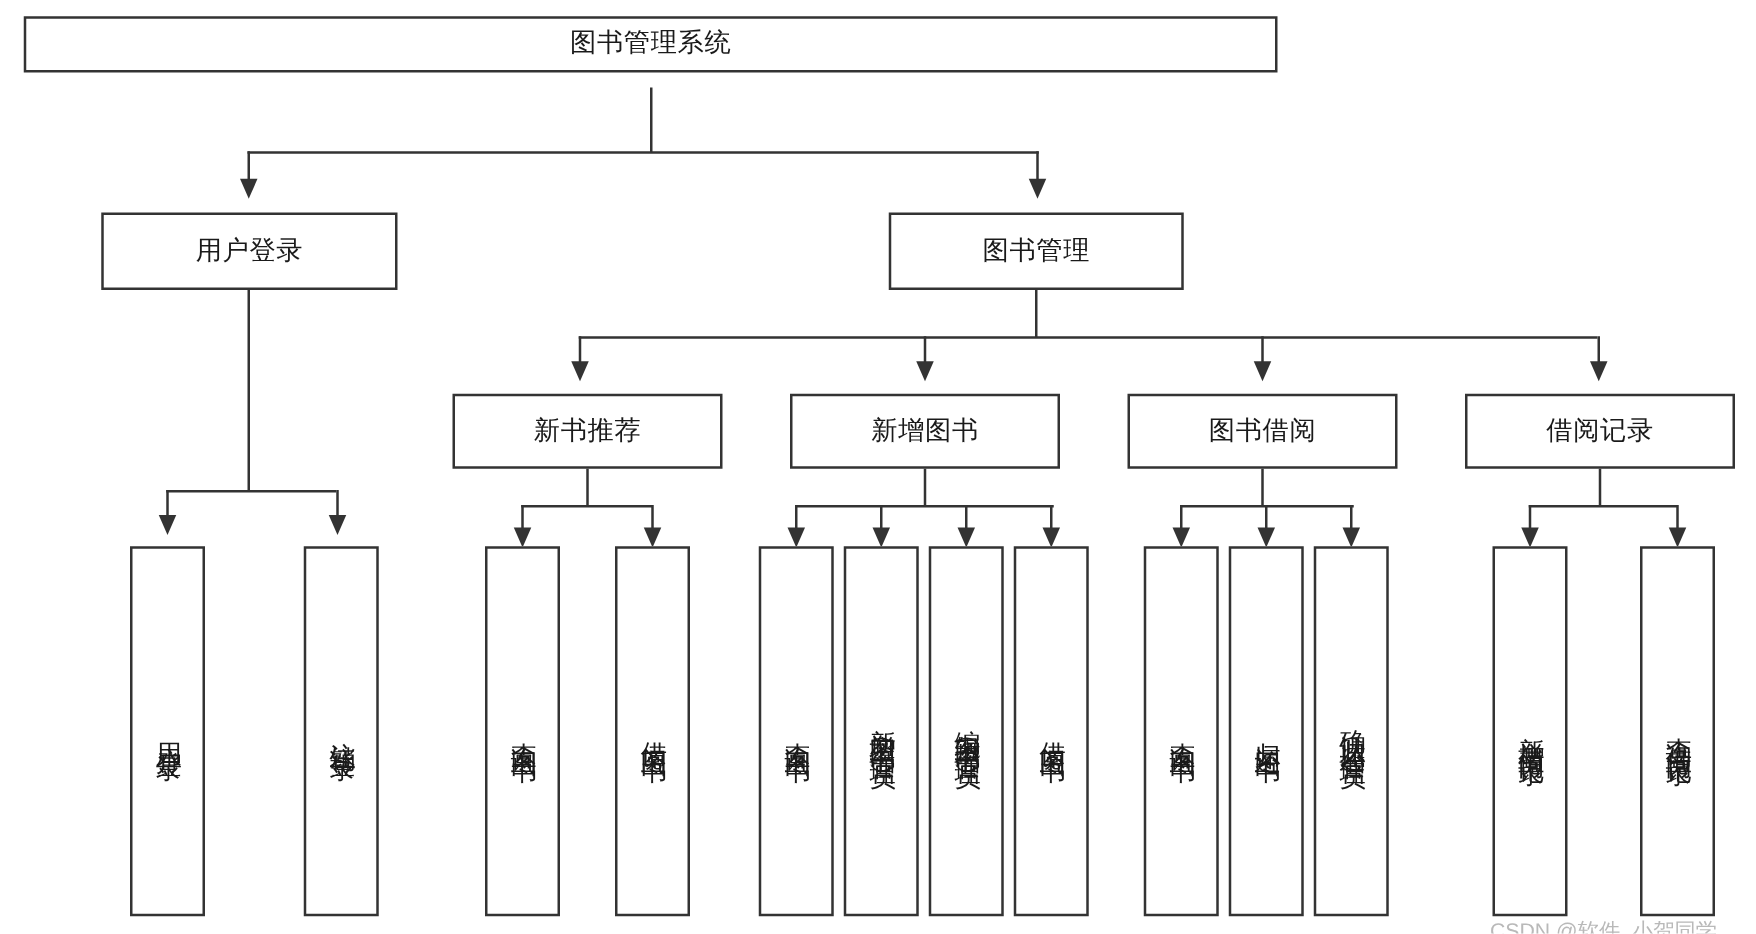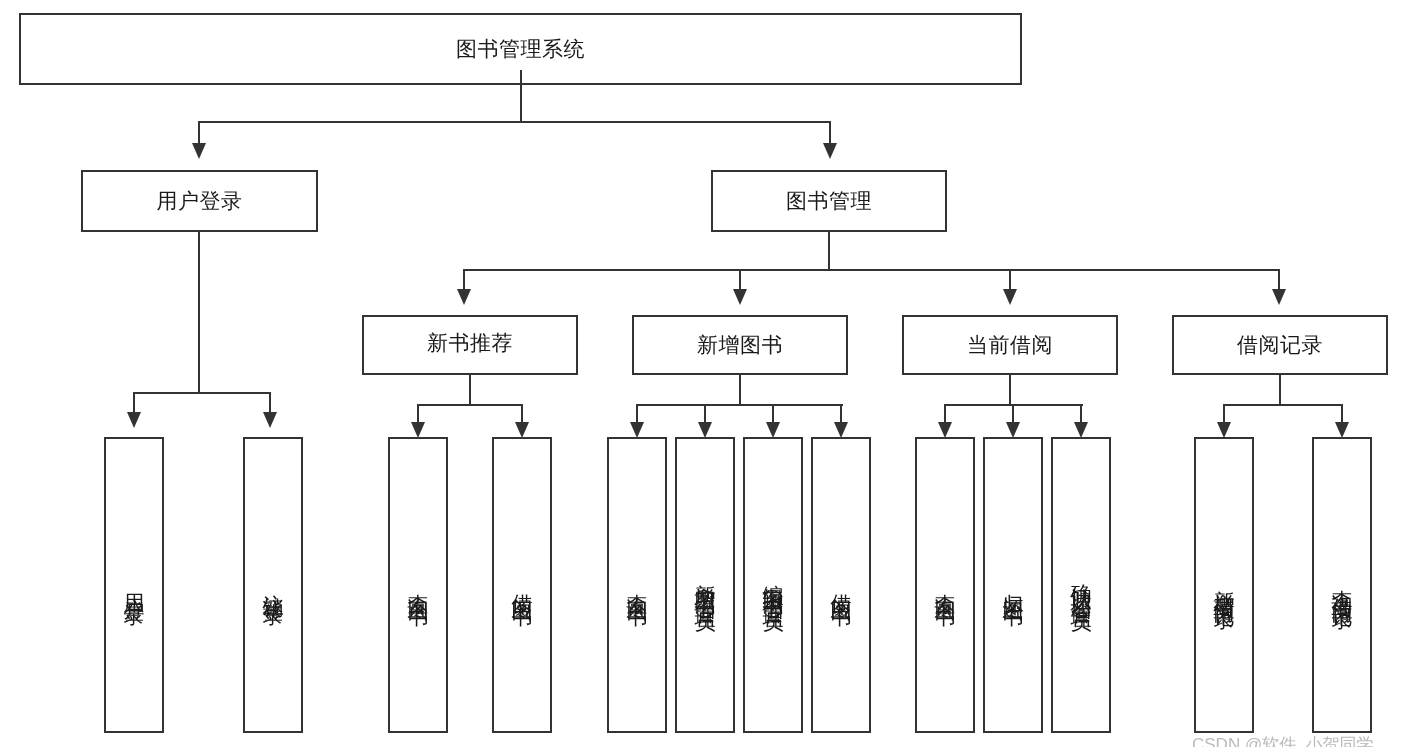--- a/index.html
+++ b/index.html
@@ -76,21 +76,21 @@
     color: #b9b9b9;
     white-space: nowrap;
     user-select: none;
   }
 </style>
 </head>
 <body>
 
 <div id="canvas">
 
-  <div class="node horiz" style="left:19px; top:13px; width:1003px; height:72px;">
+  <div class="node horiz" style="left:19px; top:13px; width:1003px; height:45px;">
     <span class="label">图书管理系统</span>
   </div>
 
   <div class="vline" style="left:520px; top:70px; width:2px; height:52px;"></div>
 
   <div class="hline" style="left:198px; top:121px; width:633px; height:2px;"></div>
 
   <div class="vline" style="left:198px; top:121px; width:2px; height:24px;"></div>
   <div class="arrow" style="left:192px; top:143px;"></div>
   <div class="vline" style="left:829px; top:121px; width:2px; height:24px;"></div>
@@ -115,28 +115,28 @@
   <div class="hline" style="left:463px; top:269px; width:815px; height:2px;"></div>
   <div class="vline" style="left:463px; top:269px; width:2px; height:22px;"></div>
   <div class="arrow" style="left:457px; top:289px;"></div>
   <div class="vline" style="left:739px; top:269px; width:2px; height:22px;"></div>
   <div class="arrow" style="left:733px; top:289px;"></div>
   <div class="vline" style="left:1009px; top:269px; width:2px; height:22px;"></div>
   <div class="arrow" style="left:1003px; top:289px;"></div>
   <div class="vline" style="left:1278px; top:269px; width:2px; height:22px;"></div>
   <div class="arrow" style="left:1272px; top:289px;"></div>
 
-  <div class="node horiz" style="left:362px; top:315px; width:216px; height:60px;font-family:Liberation Mono, monospace;">
+  <div class="node horiz" style="left:362px; top:315px; width:216px; height:60px;">
     <span class="label">新书推荐</span>
   </div>
   <div class="node horiz" style="left:632px; top:315px; width:216px; height:60px;">
     <span class="label">新增图书</span>
   </div>
   <div class="node horiz" style="left:902px; top:315px; width:216px; height:60px;">
-    <span class="label">当前借阅</span>
+    <span class="label">图书借阅</span>
   </div>
   <div class="node horiz" style="left:1172px; top:315px; width:216px; height:60px;">
     <span class="label">借阅记录</span>
   </div>
 
   <div class="vline" style="left:469px; top:375px; width:2px; height:30px;"></div>
   <div class="hline" style="left:417px; top:404px; width:105px; height:2px;"></div>
   <div class="vline" style="left:417px; top:404px; width:2px; height:20px;"></div>
   <div class="arrow" style="left:411px; top:422px;"></div>
   <div class="vline" style="left:521px; top:404px; width:2px; height:20px;"></div>

